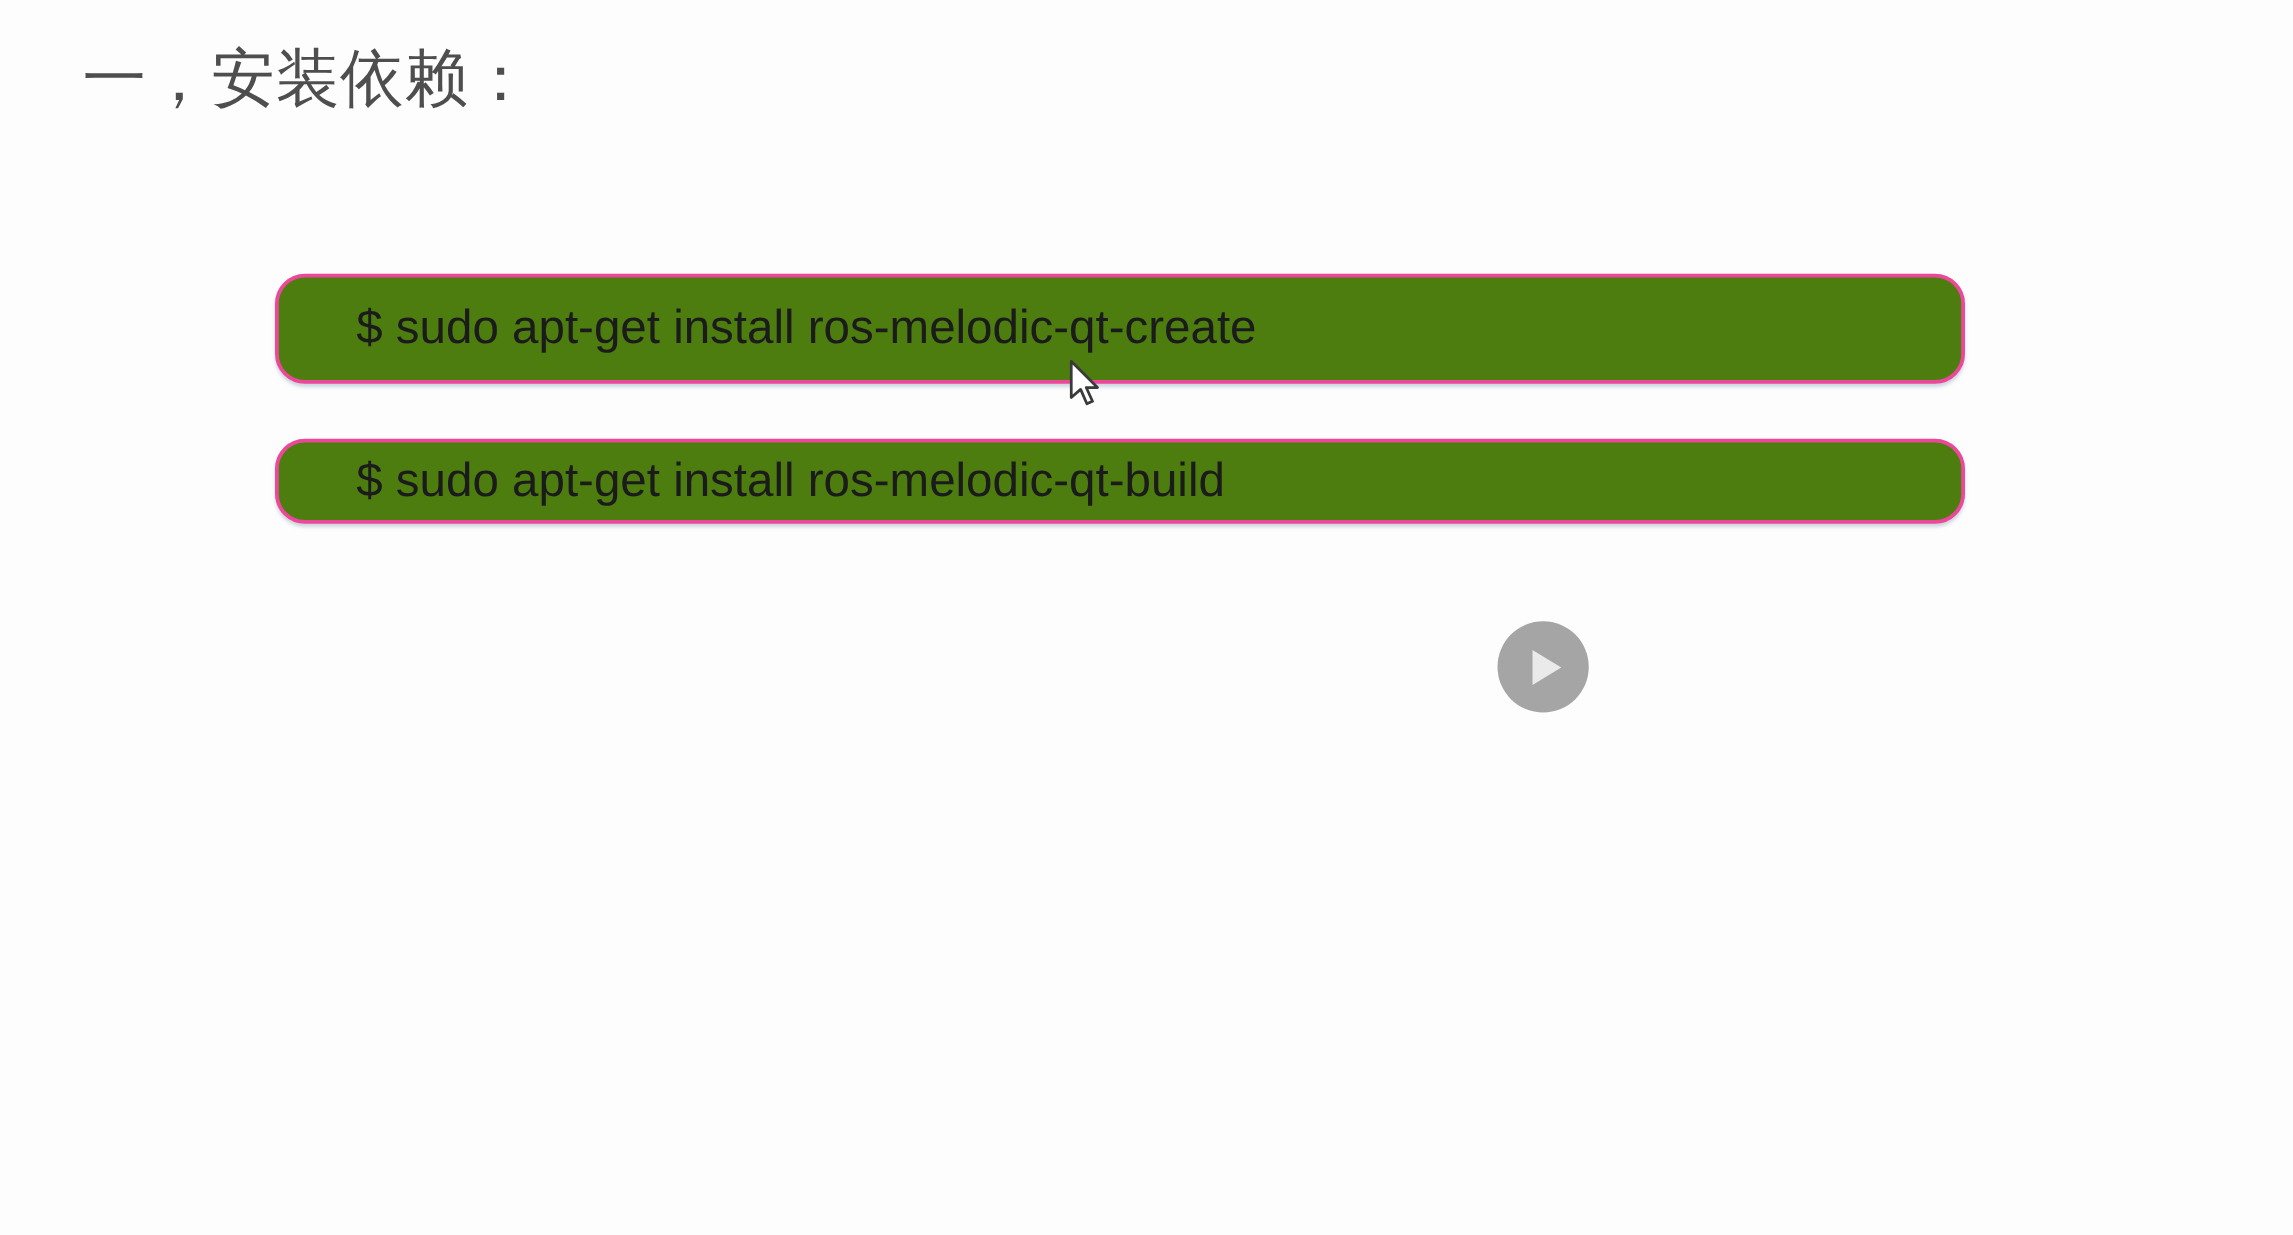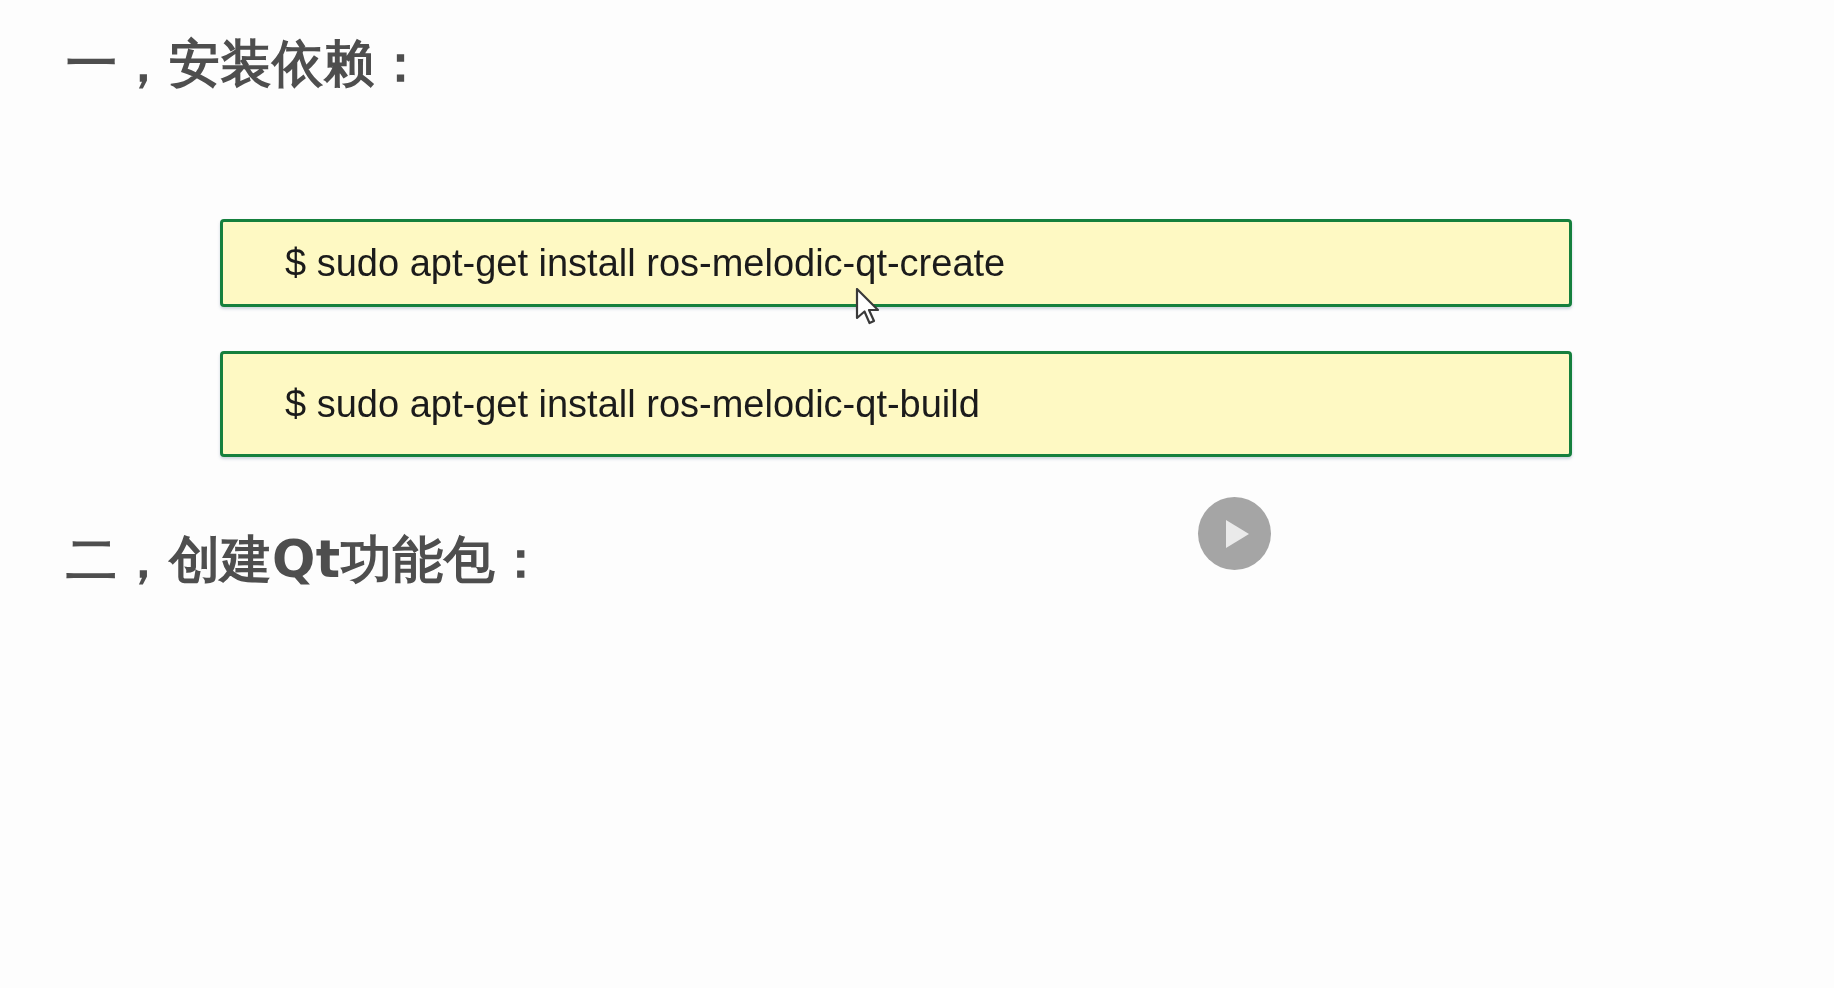--- a/index.html
+++ b/index.html
@@ -20,21 +20,21 @@
     left: 0;
     top: 0;
     width: 1834px;
     height: 988px;
     background: #fdfdfd;
   }
 
   
   .section-heading {
     position: absolute;
-    font-weight: bold;
+    font-weight: normal;
     color: #4e4e4e;
     white-space: nowrap;
     letter-spacing: 0.5px;
     font-family: "DejaVu Sans", "Liberation Sans", sans-serif;
   }
   #heading-1 {
     left: 66px;
     top: 34px;
     font-size: 51px;
     line-height: 60px;
@@ -45,37 +45,37 @@
     font-size: 51px;
     line-height: 60px;
   }
 
   
   .command-box {
     position: absolute;
     left: 220px;
     width: 1352px;
     box-sizing: border-box;
-    border: 3px solid #15803d;
-    border-radius: 4px;
-    background: #fef9c3;
+    border: 3px solid #ec4899;
+    border-radius: 24px;
+    background: #4d7c0f;
     box-shadow: 0 2px 3px rgba(120,140,165,0.35);
   }
   .command-text {
     position: absolute;
     left: 62px;
     top: 50%;
     transform: translateY(-50%);
     font-size: 38px;
     color: #1b1b1b;
     white-space: nowrap;
     font-family: "Liberation Sans", "DejaVu Sans", sans-serif;
   }
   #command-box-1 { top: 219px; height: 88px; }
-  #command-box-2 { top: 351px; height: 106px; padding-left: 28px; }
+  #command-box-2 { top: 351px; height: 68px; padding-left: 28px; }
   #command-box-3 { top: 701px; height: 90px; }
 
   
   #play-button {
     position: absolute;
     left: 1198px;
     top: 497px;
     width: 73px;
     height: 73px;
     border-radius: 50%;
@@ -111,21 +111,20 @@
   <div class="section-heading" id="heading-1">一，安装依赖：</div>
 
   <div class="command-box" id="command-box-1">
     <span class="command-text">$ sudo apt-get install ros-melodic-qt-create</span>
   </div>
 
   <div class="command-box" id="command-box-2">
     <span class="command-text">$ sudo apt-get install ros-melodic-qt-build</span>
   </div>
 
-  <div class="section-heading" id="heading-2">二，创建Qt功能包：</div>
 
 
   <div id="play-button">
     <div class="triangle"></div>
   </div>
 
   <svg id="mouse-cursor" viewBox="0 0 28 40">
     <path d="M2 1 L2 30 L9.5 23.5 L14.5 35 L19 33 L14 22 L23 22 Z" fill="#ffffff" stroke="#3a3a3a" stroke-width="2.2" stroke-linejoin="round"></path>
   </svg>
 

